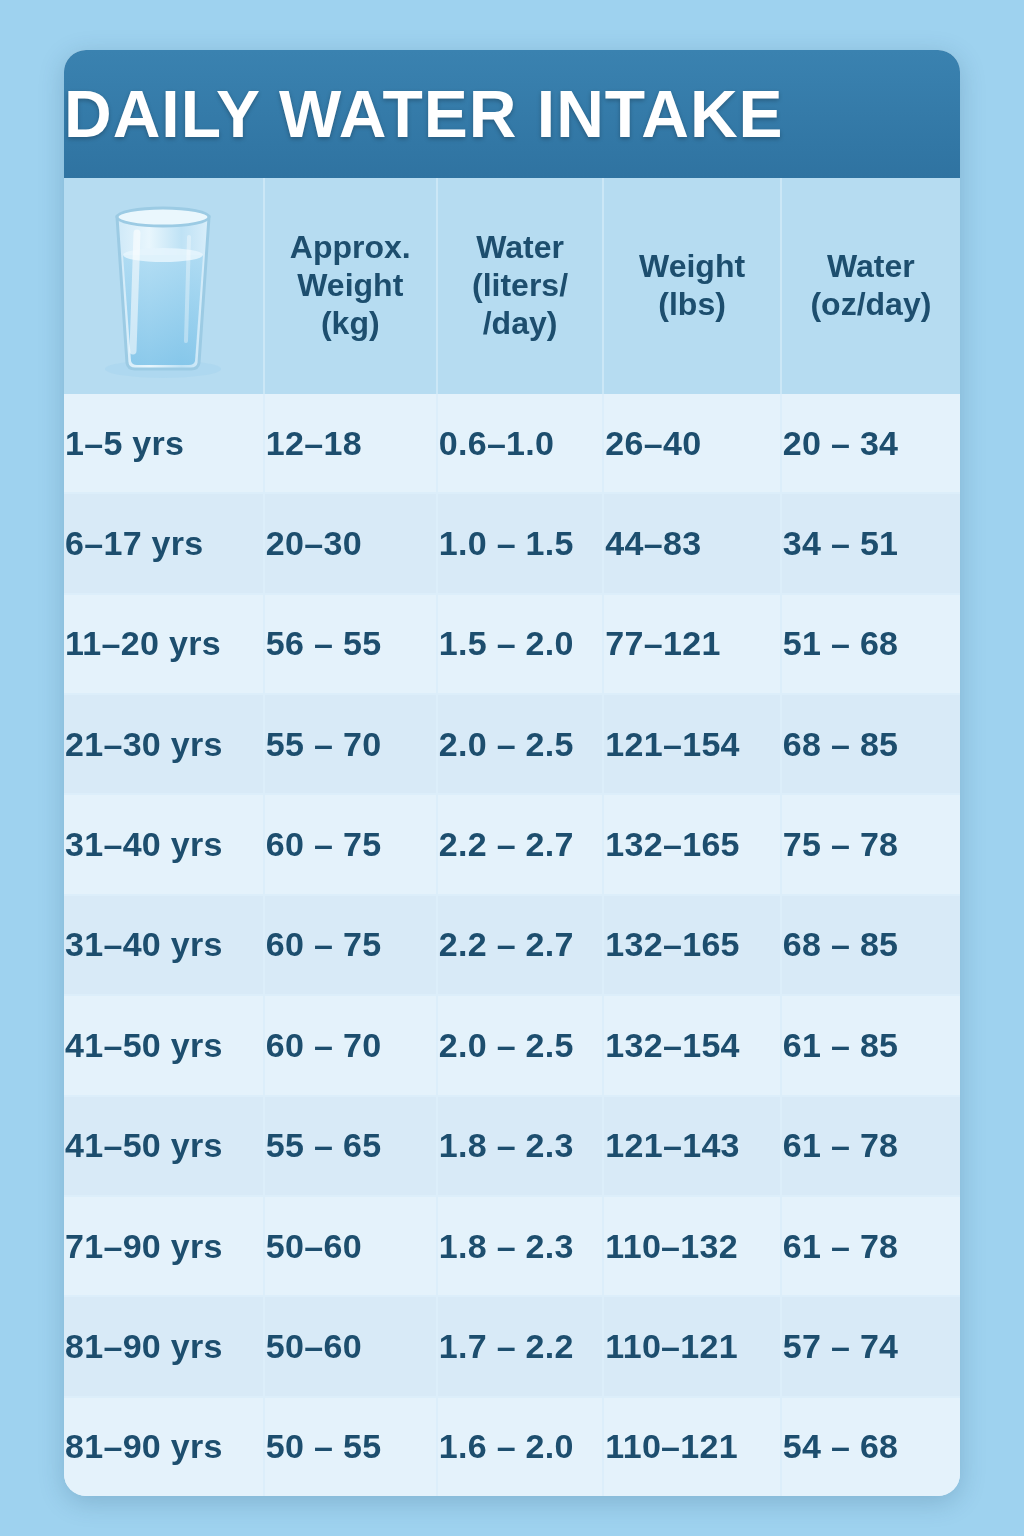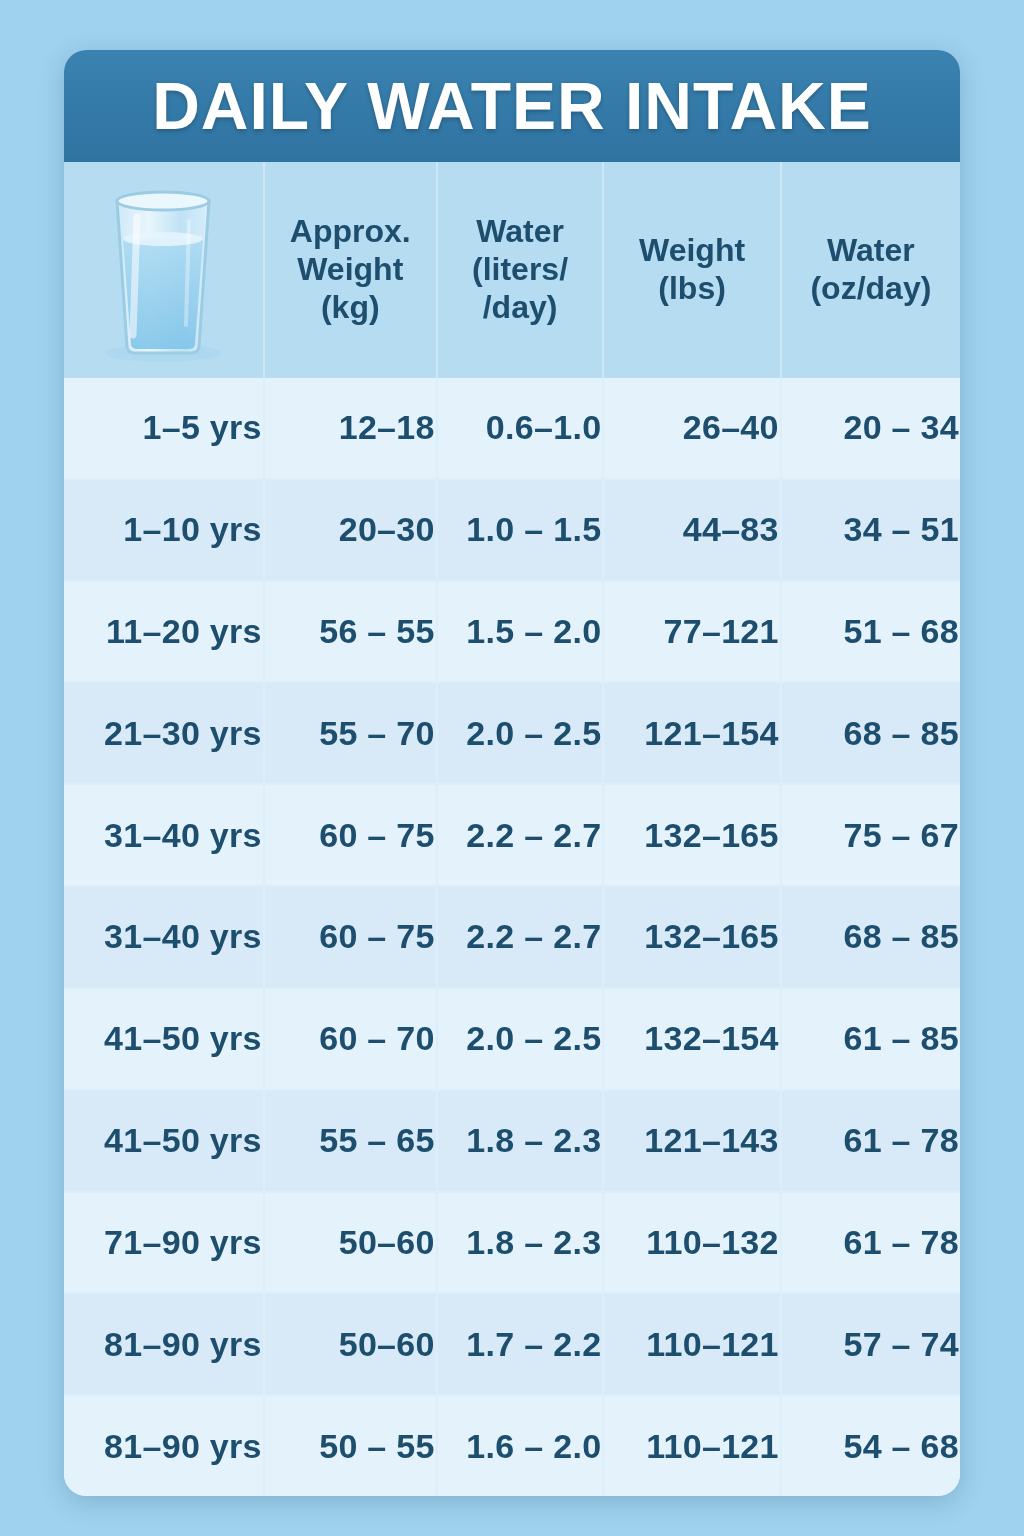--- a/index.html
+++ b/index.html
@@ -22,25 +22,24 @@
     height: 1446px;
     border-radius: 22px;
     background: #e9f4fb;
     box-shadow: 0 6px 26px rgba(28, 70, 100, 0.22);
     overflow: hidden;
     display: flex;
     flex-direction: column;
   }
 
   .title-bar {
-    height: 112px;
+    height: 128px;
     background: linear-gradient(180deg, #3a82b0 0%, #2f73a1 100%);
     display: flex;
     align-items: center;
-    justify-content: center;
     flex: 0 0 auto;
   }
   .title-bar .title {
     color: #ffffff;
     font-size: 66px;
     font-weight: bold;
     letter-spacing: 1px;
     text-shadow: 0 2px 4px rgba(0,0,0,0.25);
     white-space: nowrap;
   }
@@ -77,21 +76,21 @@
   }
 
   .glass-wrap {
     display: flex;
     align-items: center;
     justify-content: center;
     height: 216px;
   }
 
   tbody td {
-    text-align: right;
+    text-align: left;
     font-size: 34px;
     font-weight: bold;
     color: #1d4e6e;
     height: 89px;
     border-right: 2px solid #dceefa;
     border-bottom: 2px solid #dceefa;
     letter-spacing: 0.3px;
   }
   tbody td:last-child { border-right: none; }
   tbody tr:last-child td { border-bottom: none; }
@@ -165,21 +164,21 @@
     </thead>
     <tbody>
       <tr>
         <td>1–5 yrs</td>
         <td>12–18</td>
         <td>0.6–1.0</td>
         <td>26–40</td>
         <td>20 – 34</td>
       </tr>
       <tr>
-        <td>1–10 yrs</td>
+        <td>6–17 yrs</td>
         <td>20–30</td>
         <td>1.0 – 1.5</td>
         <td>44–83</td>
         <td>34 – 51</td>
       </tr>
       <tr>
         <td>11–20 yrs</td>
         <td>56 – 55</td>
         <td>1.5 – 2.0</td>
         <td>77–121</td>
@@ -190,21 +189,21 @@
         <td>55 – 70</td>
         <td>2.0 – 2.5</td>
         <td>121–154</td>
         <td>68 – 85</td>
       </tr>
       <tr>
         <td>31–40 yrs</td>
         <td>60 – 75</td>
         <td>2.2 – 2.7</td>
         <td>132–165</td>
-        <td>75 – 67</td>
+        <td>75 – 78</td>
       </tr>
       <tr>
         <td>31–40 yrs</td>
         <td>60 – 75</td>
         <td>2.2 – 2.7</td>
         <td>132–165</td>
         <td>68 – 85</td>
       </tr>
       <tr>
         <td>41–50 yrs</td>

